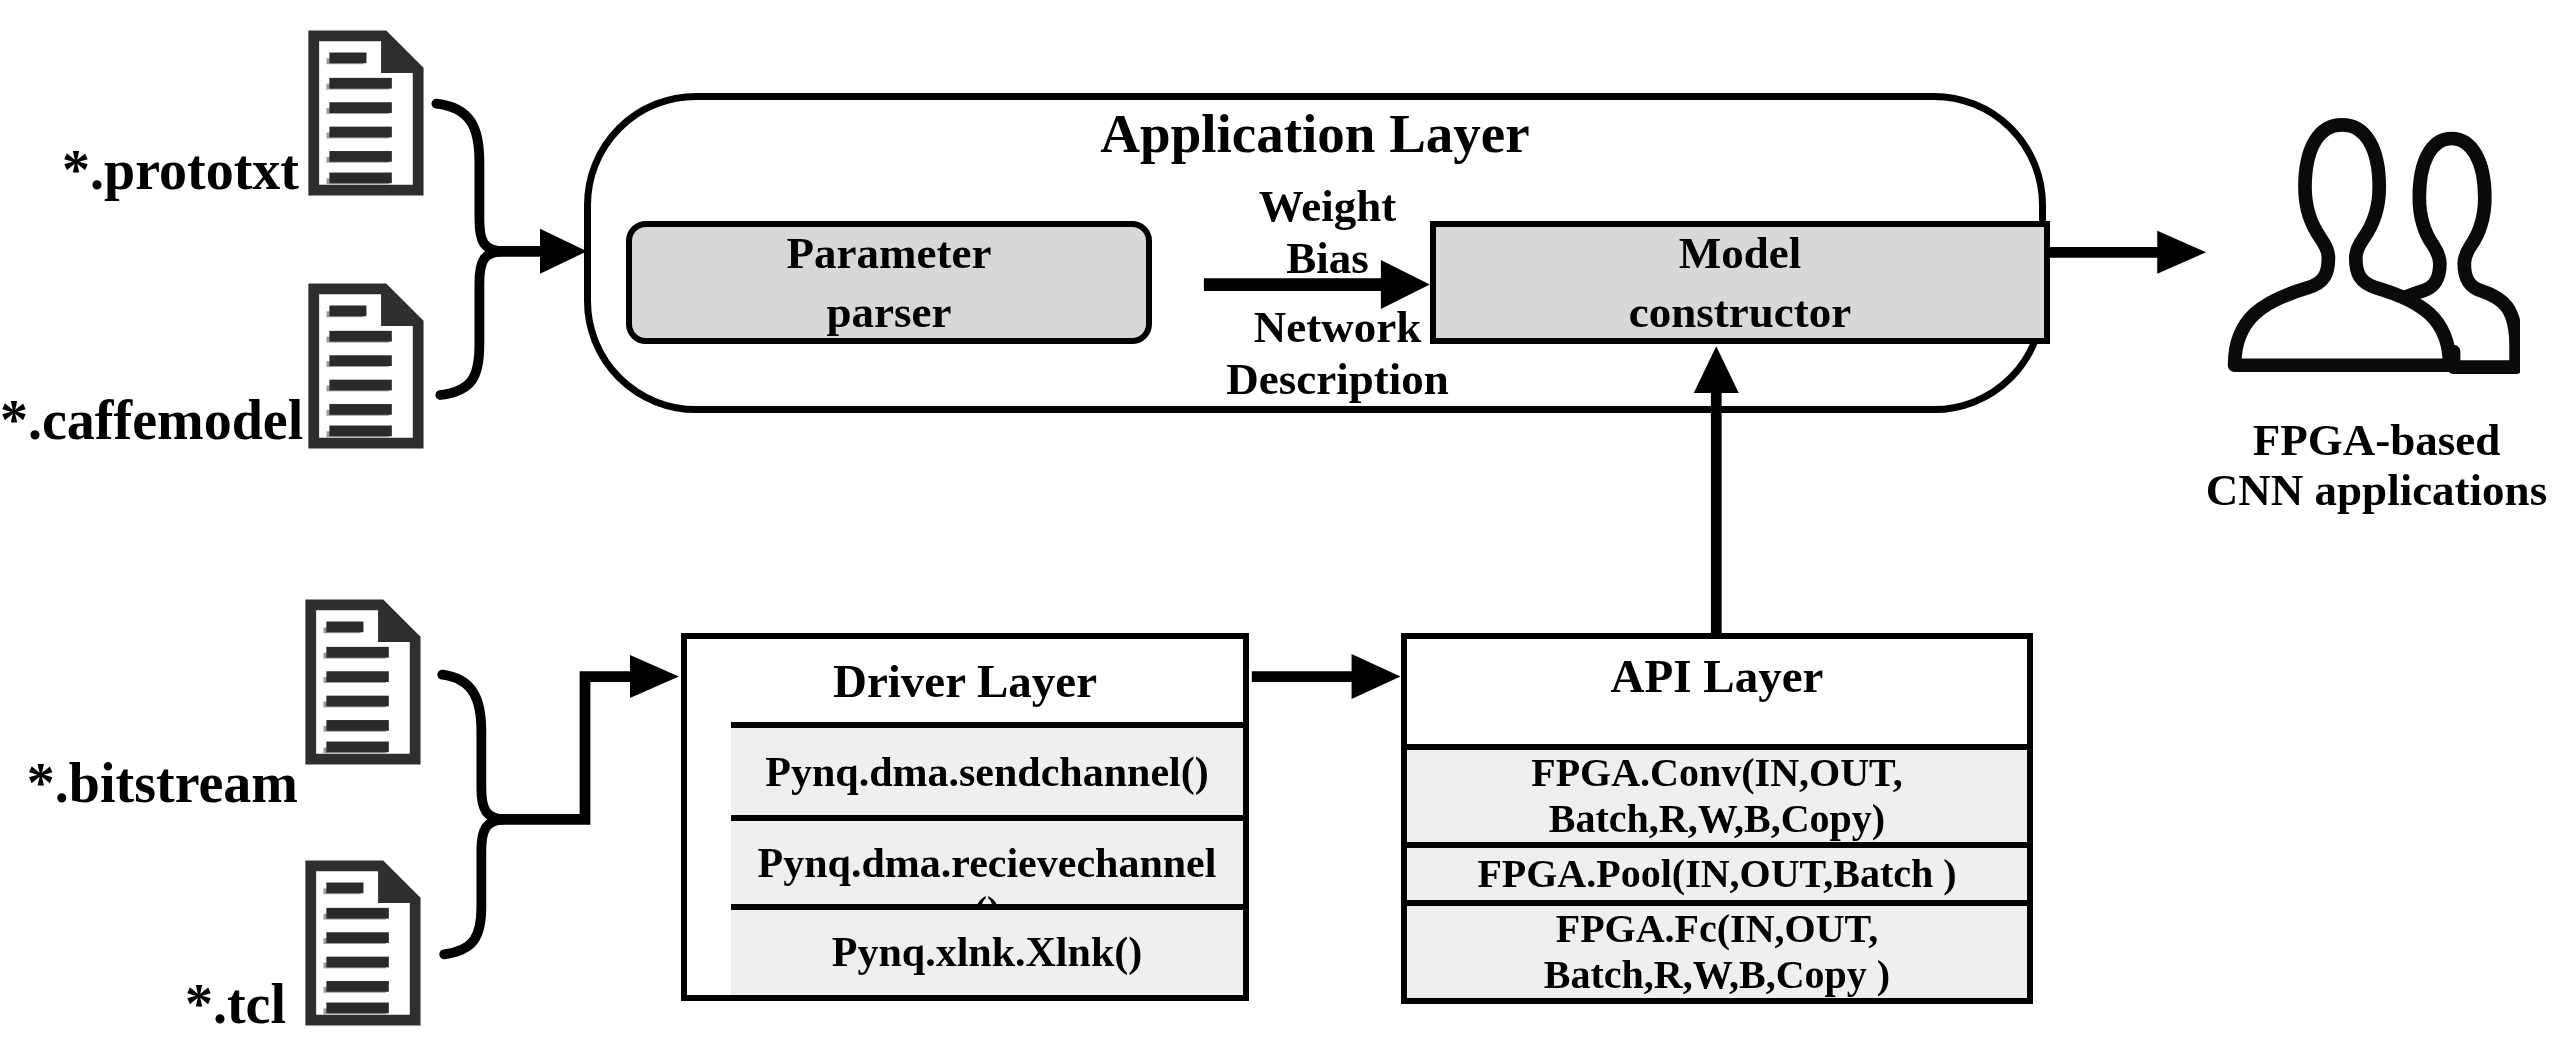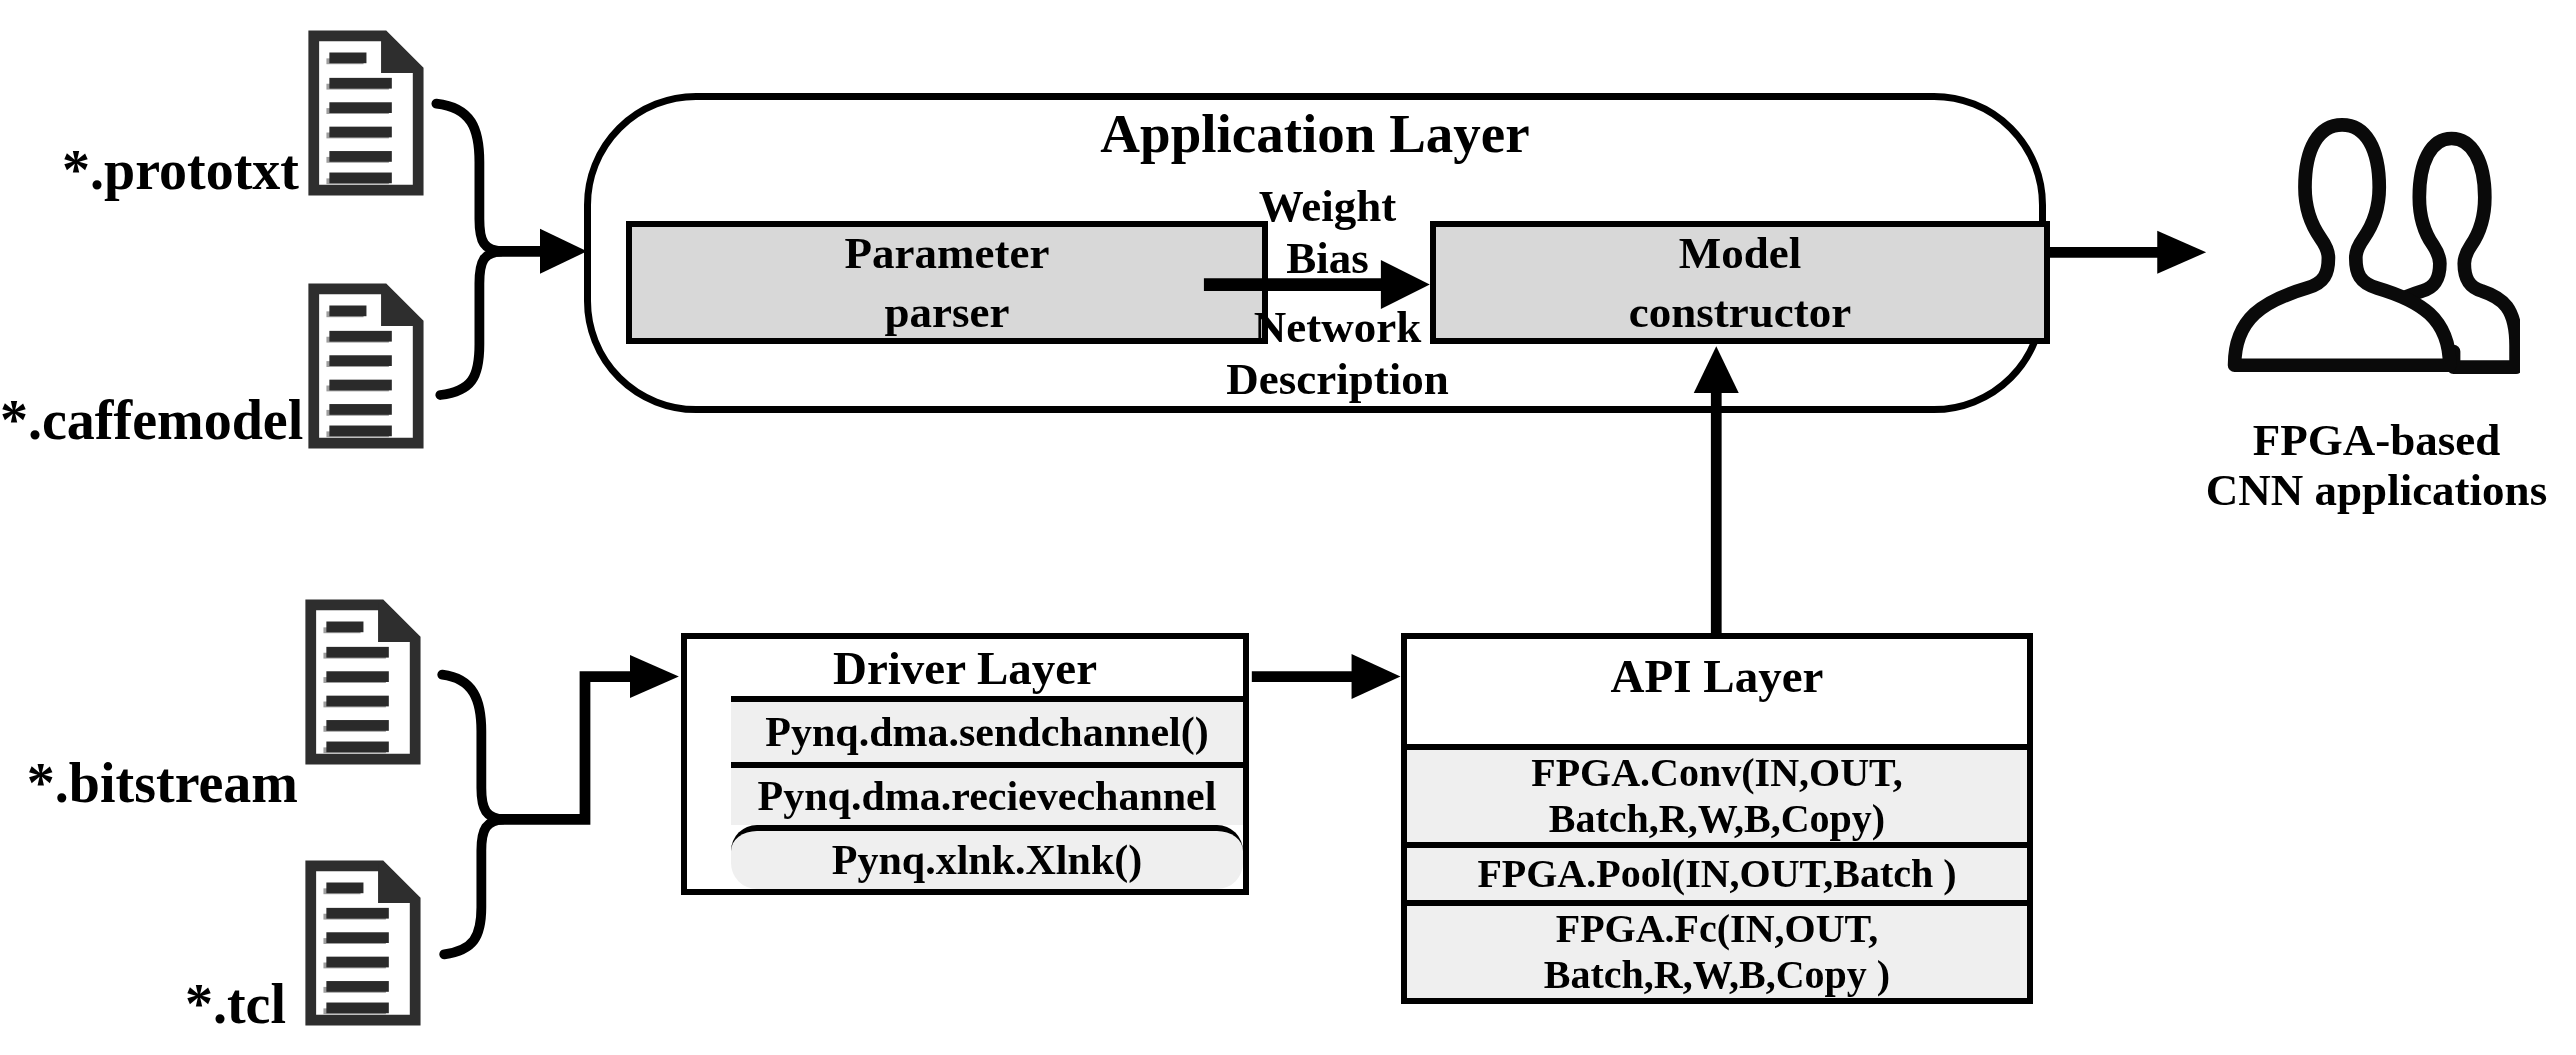--- a/index.html
+++ b/index.html
@@ -28,54 +28,54 @@
     position:absolute;left:584px;top:102px;width:1462px;
     text-align:center;font-size:55px;line-height:63px;
   }
   .module{
     position:absolute;top:221px;height:123px;
     background:var(--module-fill,#d8d8d8);
     border:6.8px solid var(--line,#000);box-sizing:border-box;
     display:flex;flex-direction:column;align-items:center;justify-content:center;
     font-size:45px;line-height:59px;text-align:center;
   }
-  #param-parser{left:626px;width:642px;}
+  #param-parser{left:626px;width:526px;border-radius:20px;}
   #model-constructor{left:1430px;width:620px;}
   .arrow-label{
     position:absolute;text-align:center;
     font-size:45px;line-height:52px;white-space:nowrap;margin-left:12px;
   }
   #label-weight-bias{left:1208px;top:180px;width:215px;}
   #label-network-desc{left:1169px;top:301px;width:313px;}
   
   .stack{
     position:absolute;border:6.8px solid var(--line,#000);box-sizing:border-box;
     background:#fff;display:flex;flex-direction:column;
   }
-  #driver-layer{left:681px;top:633px;width:568px;height:262px;}
+  #driver-layer{left:681px;top:633px;width:568px;height:368px;}
   #api-layer{left:1401px;top:633px;width:632px;height:371px;}
   .stack-header{
     background:#fff;display:flex;align-items:center;justify-content:center;
     font-size:47px;
   }
   .stack-row{
     background:var(--row-fill,#efefef);
     border-top:6.8px solid var(--line,#000);box-sizing:border-box;
     display:flex;flex-direction:column;align-items:center;justify-content:center;
     text-align:center;
   }
   #driver-layer .stack-header{height:84px;}
   #driver-layer .stack-row{font-size:42px;margin-left:44px;}
   #d-row1{height:94px;}
   #d-row2{height:89px;position:relative;overflow:hidden;}
   #d-row2 .wrap{
     position:absolute;left:50%;transform:translateX(-50%);
     top:68px;font-size:39px;line-height:43px;
   }
-  #d-row3{height:92px;border-radius:26px;}
+  #d-row3{height:92px;}
   #api-layer .stack-header{height:86px;}
   #api-layer .stack-row{font-size:40px;line-height:46px;}
   #a-row1{height:101px;margin-top:31px;}
   #a-row2{height:67px;font-size:42px;}
   #a-row3{height:103px;}
   
   #users{position:absolute;left:2217px;top:111px;width:303px;height:271px;}
   #output-label{
     position:absolute;left:2171px;top:415px;width:411px;
     text-align:center;font-size:45px;line-height:50px;

